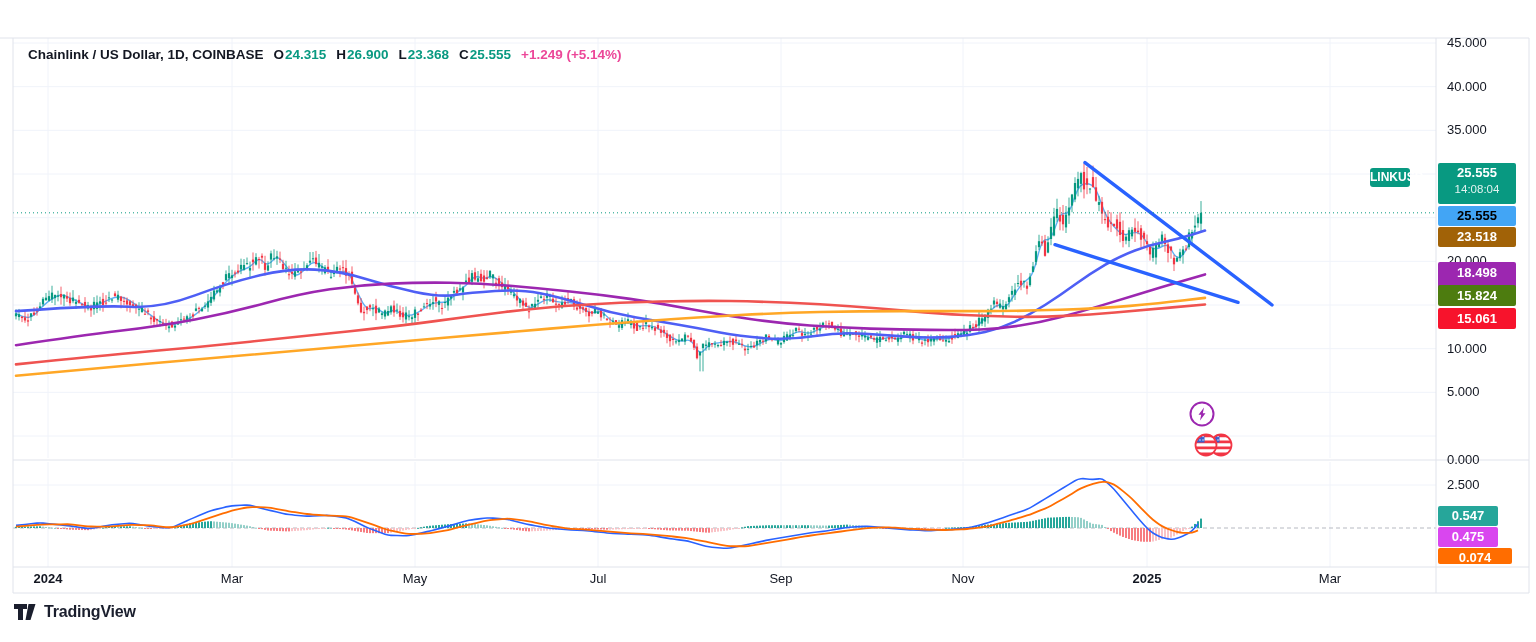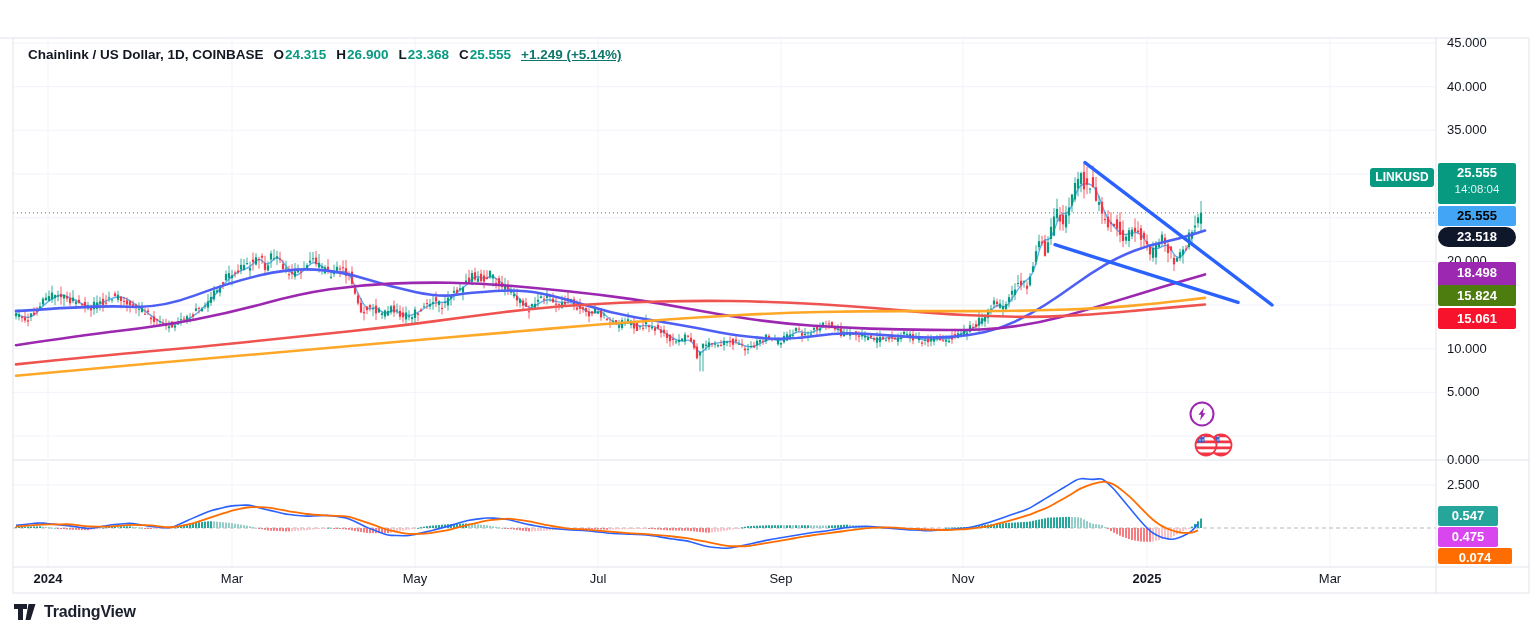--- a/index.html
+++ b/index.html
@@ -3,29 +3,29 @@
 <meta charset="utf-8">
 <style>
   html,body{margin:0;padding:0;background:#fff;}
   .screen{position:relative;width:1536px;height:642px;background:#fff;overflow:hidden;
           font-family:"Liberation Sans",sans-serif;color:#131722;}
   .hdr{position:absolute;left:16px;top:7px;font-size:14px;font-weight:600;color:#131722;}
   .legend{position:absolute;left:28px;top:47px;font-size:13.5px;display:flex;gap:10px;align-items:baseline;white-space:nowrap;z-index:5;}
   .legend .sym{font-weight:600;color:#131722;}
   .legend .grp b{color:#131722;font-weight:600;margin-right:1px;}
   .legend .grp span{color:#089981;font-weight:600;}
-  .legend .chg{color:#0f766e;font-weight:600;text-decoration:underline;}
+  .legend .chg{color:#ec4899;font-weight:600;}
   svg.chart{position:absolute;left:0;top:0;z-index:1;}
   .yticks,.xticks{position:absolute;left:0;top:0;z-index:2;}
   .ytick{position:absolute;left:1447px;font-size:13px;color:#131722;}
   .xtick{position:absolute;top:571px;font-size:13px;color:#131722;transform:translateX(-50%);}
   .xtick.b{font-weight:700;}
   .plabel{position:absolute;left:1438px;width:78px;z-index:4;text-align:center;font-size:13px;font-weight:700;
           color:#fff;border-radius:2px;line-height:20px;}
-  .badge{position:absolute;left:1370px;top:168px;width:64px;line-height:19px;z-index:4;text-align:center;
+  .badge{position:absolute;left:1370px;top:168px;width:40px;line-height:19px;z-index:4;text-align:center;
          font-size:12px;font-weight:700;color:#fff;border-radius:3px;}
   .lbl-main{top:163px;height:41px;}
   .lbl-main .t2{font-size:11.5px;font-weight:400;line-height:17px;margin-top:-2px;color:rgba(255,255,255,.88);}
   .lbl-lb{top:206px;height:20px;color:#000;}
   .lbl-bl{top:227px;height:20px;}
   .lbl-pu{top:262px;height:35px;line-height:21px;}
   .lbl-or{top:285px;height:21px;line-height:21px;}
   .lbl-rd{top:308px;height:21px;line-height:21px;}
   .mlabel{position:absolute;left:1438px;width:60px;z-index:4;text-align:center;font-size:13px;font-weight:700;
           color:#fff;border-radius:2px;line-height:20px;height:20px;}
@@ -1371,21 +1371,21 @@
       <div class="xtick" style="left: 1330px;">Mar</div>
     </div>
 
   <div class="badge" style="background:#089981;">LINKUSD</div>
 
   <div class="plabel lbl-main" style="background:#089981;">
     <div>25.555</div>
     <div class="t2">14:08:04</div>
   </div>
   <div class="plabel lbl-lb" style="background:#42A5F5;">25.555</div>
-  <div class="plabel lbl-bl" style="background:#0f172a;border-radius:10px;">23.518</div>
+  <div class="plabel lbl-bl" style="background:#a16207;">23.518</div>
   <div class="plabel lbl-pu" style="background:#9C27B0;">18.498</div>
   <div class="plabel lbl-or" style="background:#4d7c0f;">15.824</div>
   <div class="plabel lbl-rd" style="background:#F7132C;">15.061</div>
 
   <div class="mlabel m-hist" style="background:#26A69A;">0.547</div>
   <div class="mlabel m-macd" style="background:#d946ef;">0.475</div>
   <div class="mlabel m-sig" style="background:#FF6D00;">0.074</div>
 
   <div class="footer">
     <svg width="23" height="18" viewBox="0 0 23 18">

